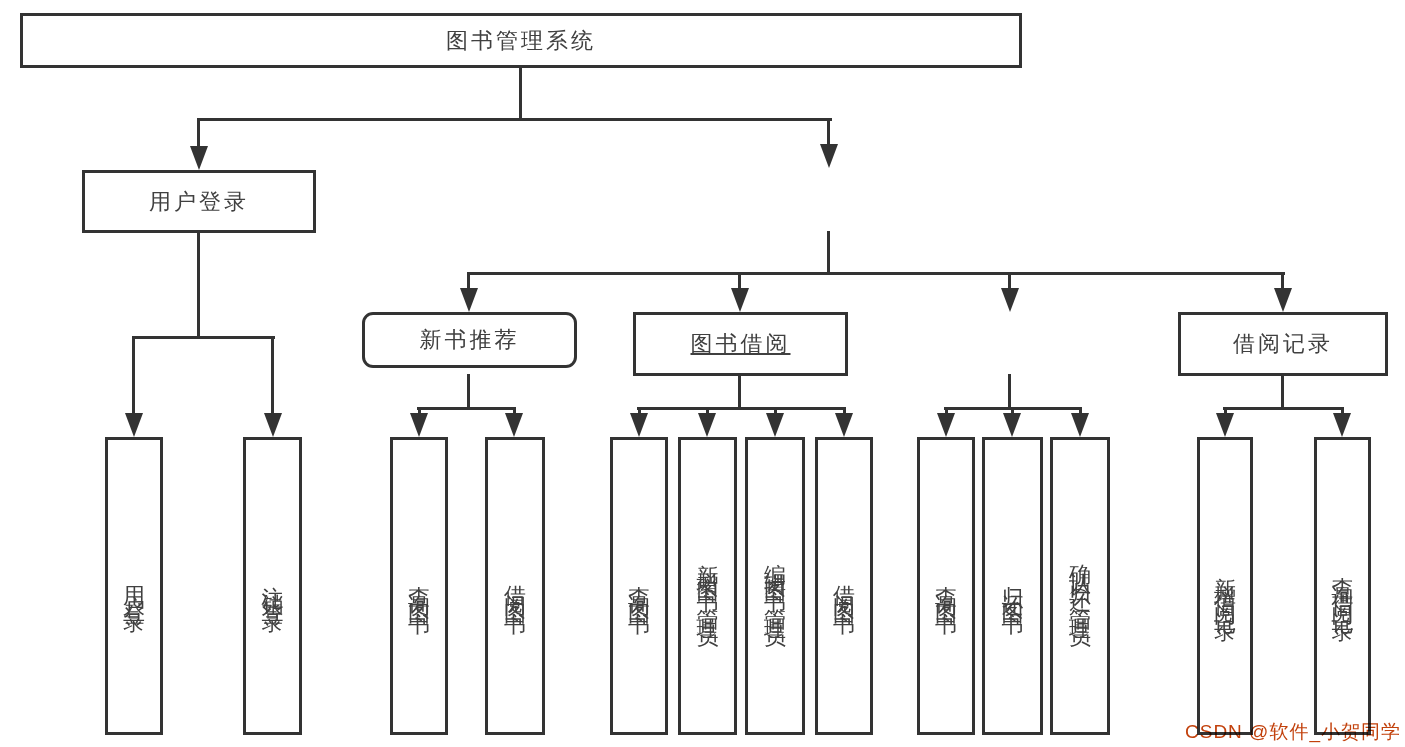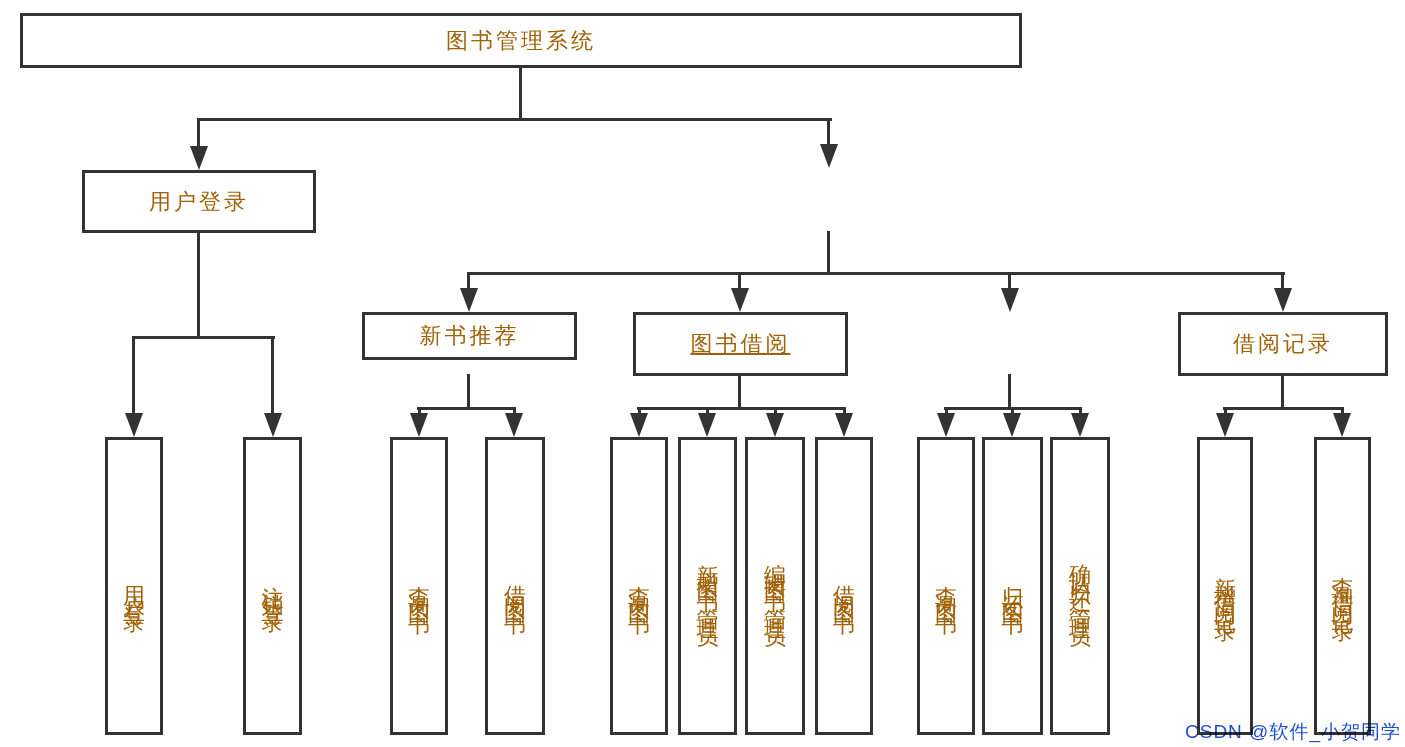--- a/index.html
+++ b/index.html
@@ -11,21 +11,21 @@
     overflow:hidden;
   }
   .box{
     position:absolute;
     box-sizing:border-box;
     border:3px solid #333333;
     background:#ffffff;
     display:flex;
     align-items:center;
     justify-content:center;
-    color:#a16207;
+    color:#404040;
   }
   .box.h span{
     font-size:22px;
     letter-spacing:3px;
     white-space:nowrap;
   }
   .box.v span{
     writing-mode:vertical-rl;
     font-size:22px;
     letter-spacing:9px;
@@ -39,21 +39,21 @@
     width:0;height:0;
     border-left:9px solid transparent;
     border-right:9px solid transparent;
     border-top:24px solid #333333;
   }
   .watermark{
     position:absolute;
     left:1185px;top:719px;
     font-size:19px;
     letter-spacing:1px;
-    color:#1d4ed8;
+    color:#c2410c;
     mix-blend-mode:multiply;
     white-space:nowrap;
     z-index:5;
   }
 </style>
 </head>
 <body>
 
 <div class="stage">
 
@@ -117,21 +117,21 @@
   <div class="arrow" style="left:1333px;top:413px;"></div>
 
   <div class="box h" style="left:20px;top:13px;width:1002px;height:55px;">
     <span>图书管理系统</span>
   </div>
 
   <div class="box h" style="left:82px;top:170px;width:234px;height:63px;">
     <span>用户登录</span>
   </div>
 
-  <div class="box h" style="left:362px;top:312px;width:215px;height:48px;">
+  <div class="box h" style="left:362px;top:312px;width:215px;height:56px;border-radius:11px;">
     <span>新书推荐</span>
   </div>
   <div class="box h" style="left:633px;top:312px;width:215px;height:64px;text-decoration:underline;">
     <span>图书借阅</span>
   </div>
   <div class="box h" style="left:1178px;top:312px;width:210px;height:64px;">
     <span>借阅记录</span>
   </div>
 
   <div class="box v" style="left:105px;top:437px;width:58px;height:298px;">

